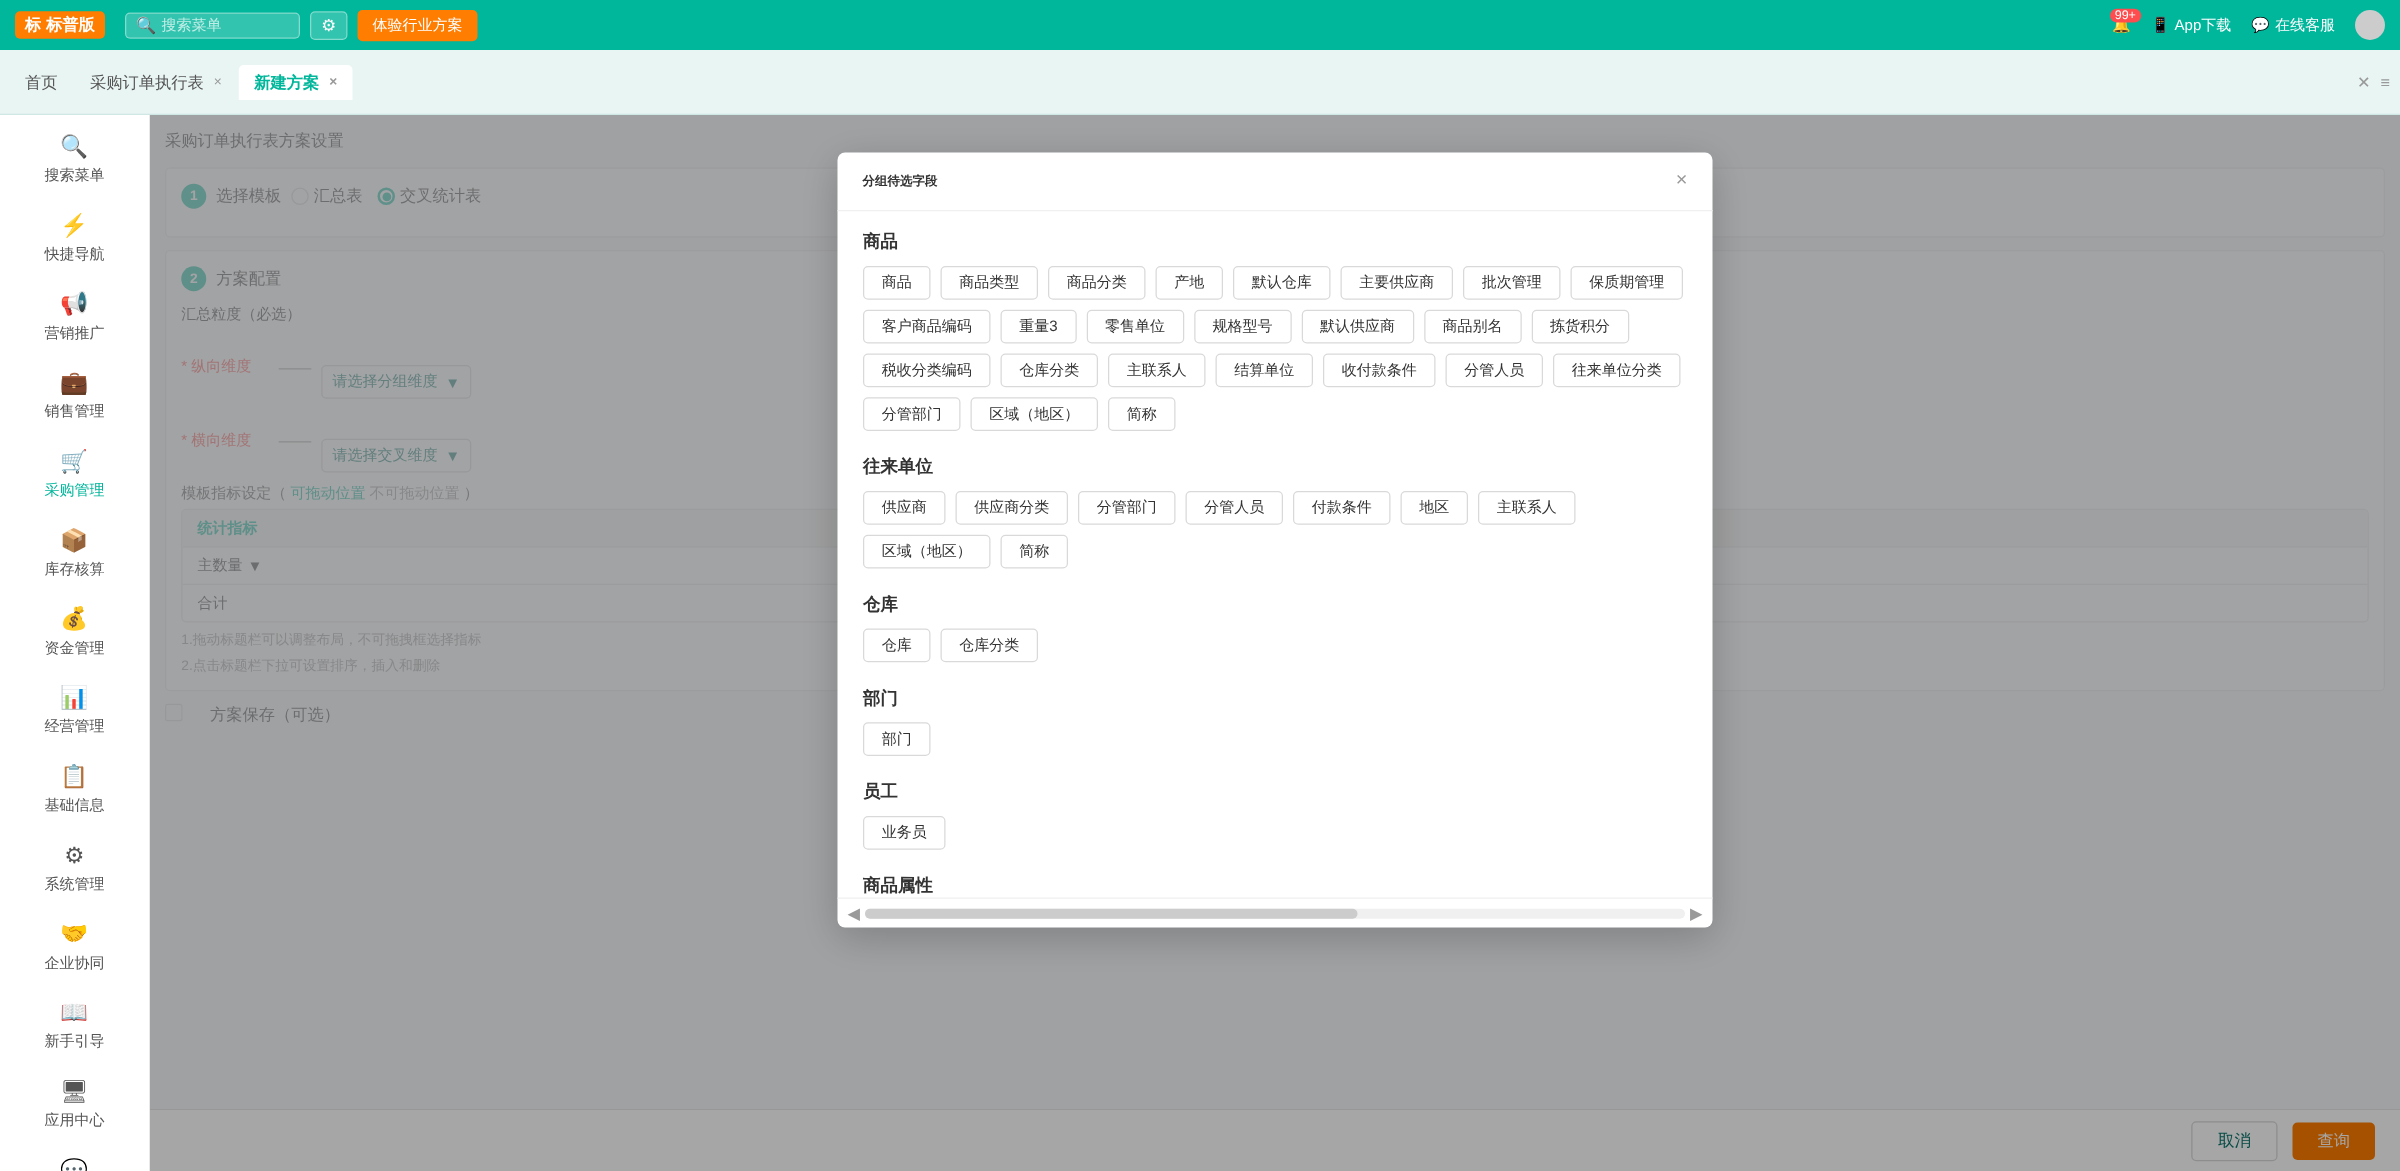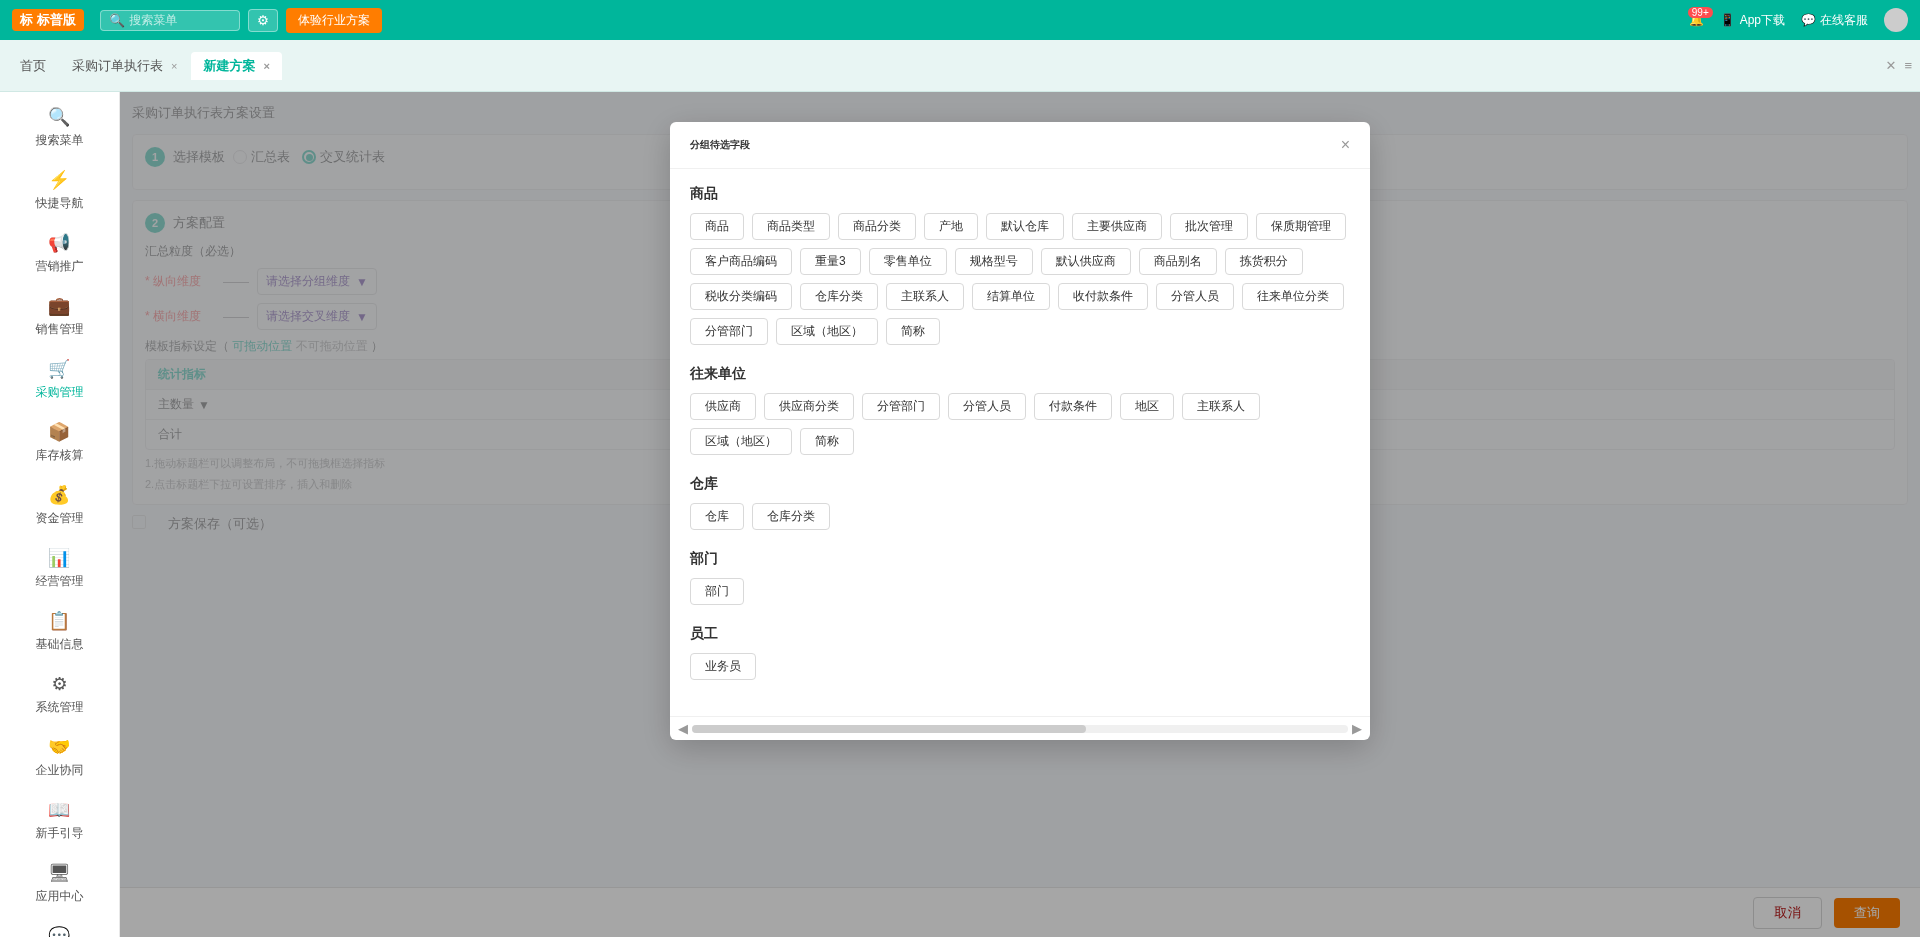--- a/index.html
+++ b/index.html
@@ -218,21 +218,21 @@
       padding: 0 20px;
       gap: 12px;
       z-index: 10;
     }
     .btn-cancel {
       border: 1px solid #d9d9d9;
       background: white;
       border-radius: 4px;
       padding: 6px 20px;
       cursor: pointer;
-      color: #b91c1c;
+      color: #0f766e;
     }
     .btn-confirm {
       background: #ff7d00;
       border: none;
       border-radius: 4px;
       padding: 6px 20px;
       cursor: pointer;
       color: white;
       font-size: 13px;
     }
@@ -259,22 +259,22 @@
       border-radius: 4px;
       padding: 12px;
       margin-bottom: 10px;
     }
     .form-row { display: flex; align-items: center; gap: 8px; margin-bottom: 8px; }
     .form-label { color: #333; font-size: 12px; min-width: 70px; }
     .required { color: #ff4d4f; }
     .select-box {
       border: 1px solid #d9d9d9; border-radius: 4px;
       padding: 4px 8px; min-width: 120px; font-size: 12px;
-      background: white; color: #4c1d95;
-      display: flex; align-items: center; justify-content: space-between; gap: 6px;
+      background: white; color: #0f766e;
+      display: flex; align-items: center; justify-content: space-between; gap: 6px; margin-top: 24px;
     }
 
     .hint-text { font-size: 11px; color: #999; margin-top: 6px; }
     .checkbox-box { width: 14px; height: 14px; border: 1px solid #d9d9d9; border-radius: 2px; }
   </style>
 </head>
 <body>
 
 <div class="top-nav">
   <div class="logo">
@@ -537,20 +537,24 @@
             </div>
           </div>
 
           <div class="field-group">
             <div class="field-group-title">员工</div>
             <div class="field-tags">
               <span class="field-tag">业务员</span>
             </div>
           </div>
 
+          <div class="field-group">
+            <div class="field-group-title">商品属性</div>
+
+          </div>
 
         </div>
 
         <div class="modal-hscroll">
           <span style="color:#999;cursor:pointer;">◀</span>
           <div class="hscroll-track">
             <div class="hscroll-thumb"></div>
           </div>
           <span style="color:#999;cursor:pointer;">▶</span>
         </div>

